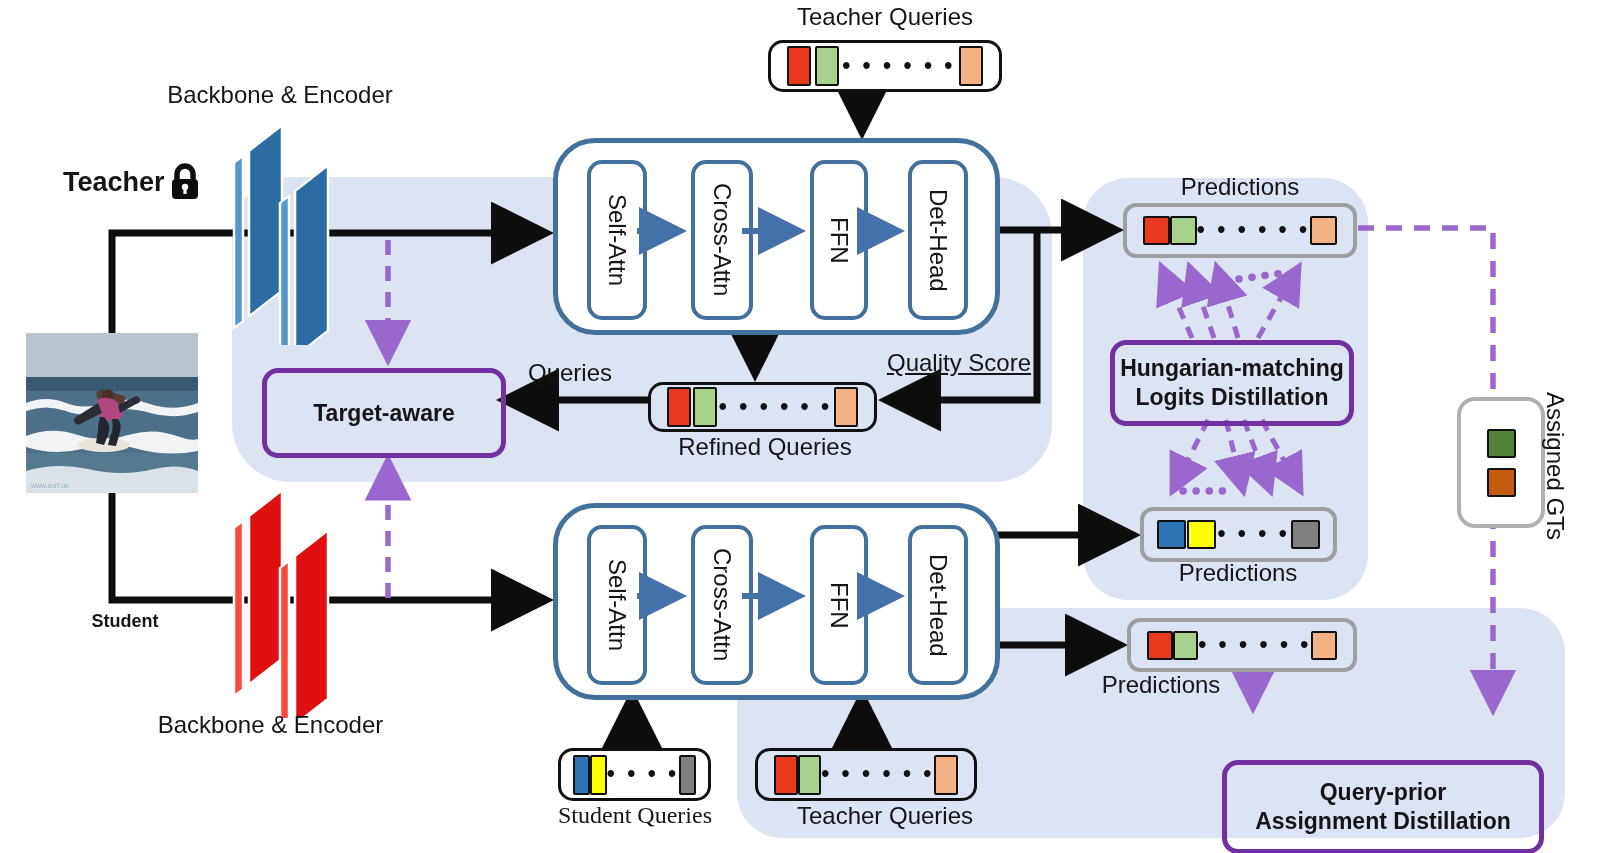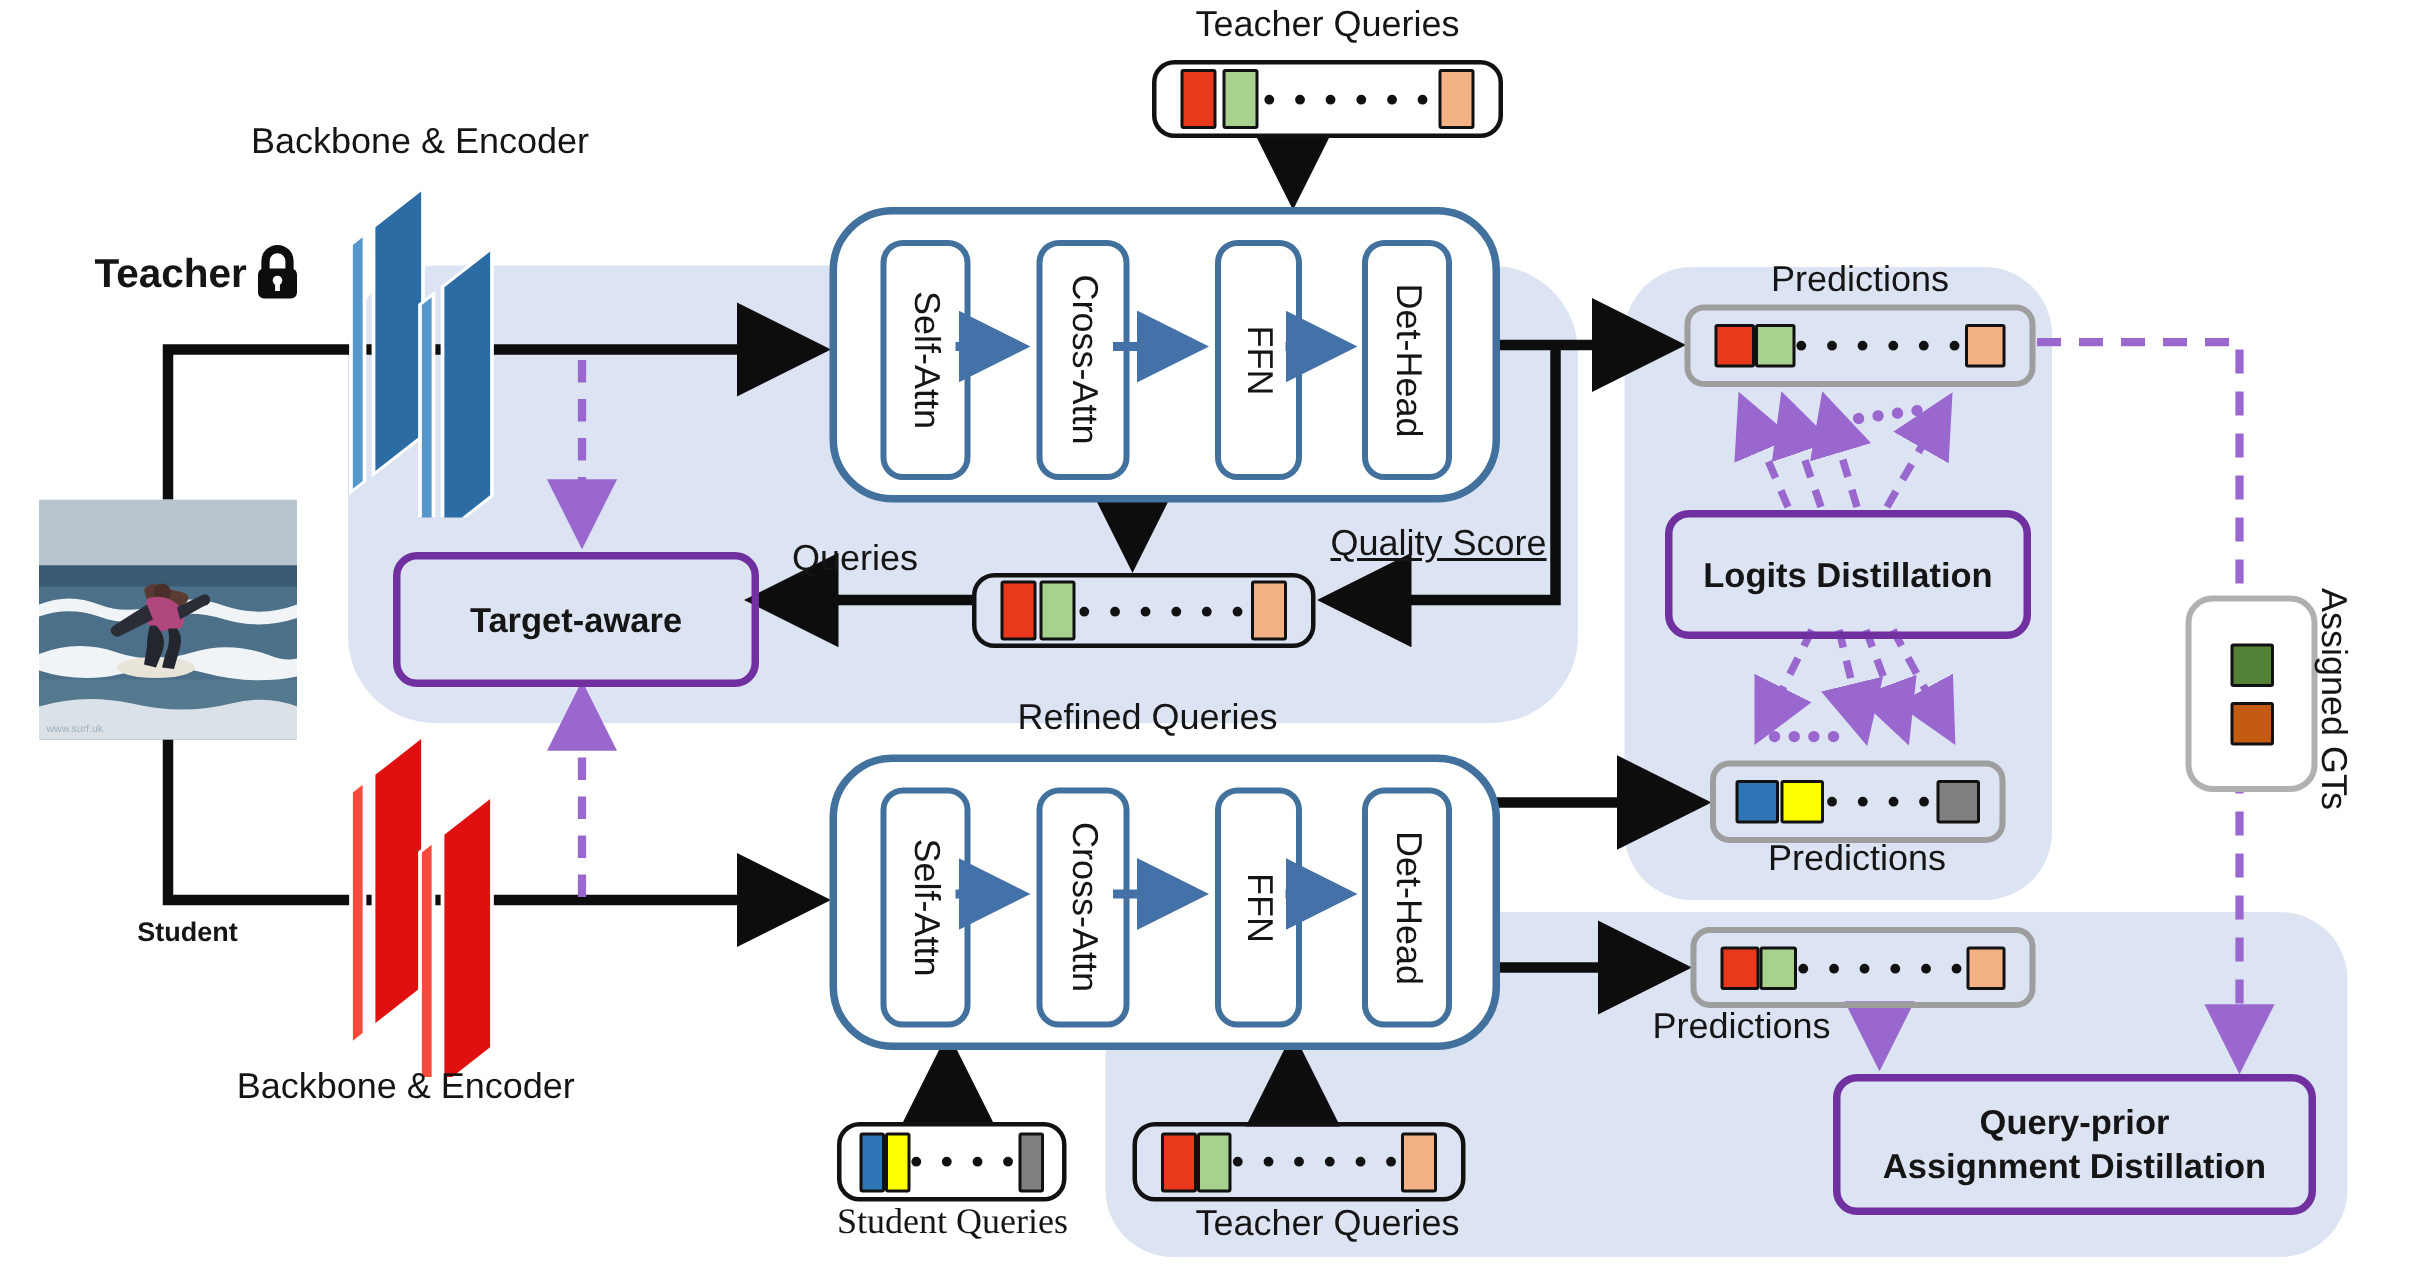--- a/index.html
+++ b/index.html
@@ -227,23 +227,24 @@
   <div class="gts" style="left:1457px;top:397px;width:80px;height:123px;">
       <span class="tok sq" style="background: rgb(83, 129, 53);"></span>
       <span class="tok sq" style="background: rgb(197, 90, 17);"></span>
     </div>
   <div class="vlabel" style="left:1541px;top:392px;height:175px;">Assigned GTs</div>
 
   <div class="dbox" style="left:262px;top:368px;width:234px;height:80px;">
     <span>Target-aware</span>
   </div>
   <div class="dbox" style="left:1110px;top:340px;width:234px;height:76px;">
+    <span>Hungarian-matching</span>
     <span>Logits Distillation</span>
   </div>
-  <div class="dbox" style="left:1222px;top:716px;width:312px;height:84px;">
+  <div class="dbox" style="left:1222px;top:760px;width:312px;height:84px;">
     <span>Query-prior</span>
     <span>Assignment Distillation</span>
   </div>
 
   <div class="label" style="left:755px;top:4px;width:260px;">Teacher Queries</div>
   <div class="label" style="left:160px;top:82px;width:240px;">Backbone &amp; Encoder</div>
 
   <div class="label bold" style="left:63px;top:162px;width:160px;font-size:27px;display:flex;align-items:center;justify-content:flex-start;gap:2px;">
     <span>Teacher</span>
     <svg width="36" height="40" viewBox="0 0 36 40">
@@ -254,20 +255,20 @@
     </svg>
   </div>
 
   <div class="label bold" style="left:70px;top:612px;width:110px;font-size:18px;">Student</div>
   <div class="label" style="left:148px;top:712px;width:245px;">Backbone &amp; Encoder</div>
 
   <div class="label" style="left:1160px;top:174px;width:160px;">Predictions</div>
   <div class="label" style="left:1158px;top:560px;width:160px;">Predictions</div>
   <div class="label" style="left:1086px;top:672px;width:150px;">Predictions</div>
 
-  <div class="label" style="left:655px;top:434px;width:220px;margin-top:32px;">Refined Queries</div>
+  <div class="label" style="left:655px;top:434px;width:220px;">Refined Queries</div>
   <div class="label" style="left:500px;top:360px;width:140px;">Queries</div>
   <div class="label" style="left:869px;top:350px;width:180px;text-decoration:underline;">Quality Score</div>
 
   <div class="label" style="left:525px;top:803px;width:220px;font-family:Liberation Serif, serif;">Student Queries</div>
   <div class="label" style="left:770px;top:803px;width:230px;">Teacher Queries</div>
 
 </div>
 
 </body></html>

